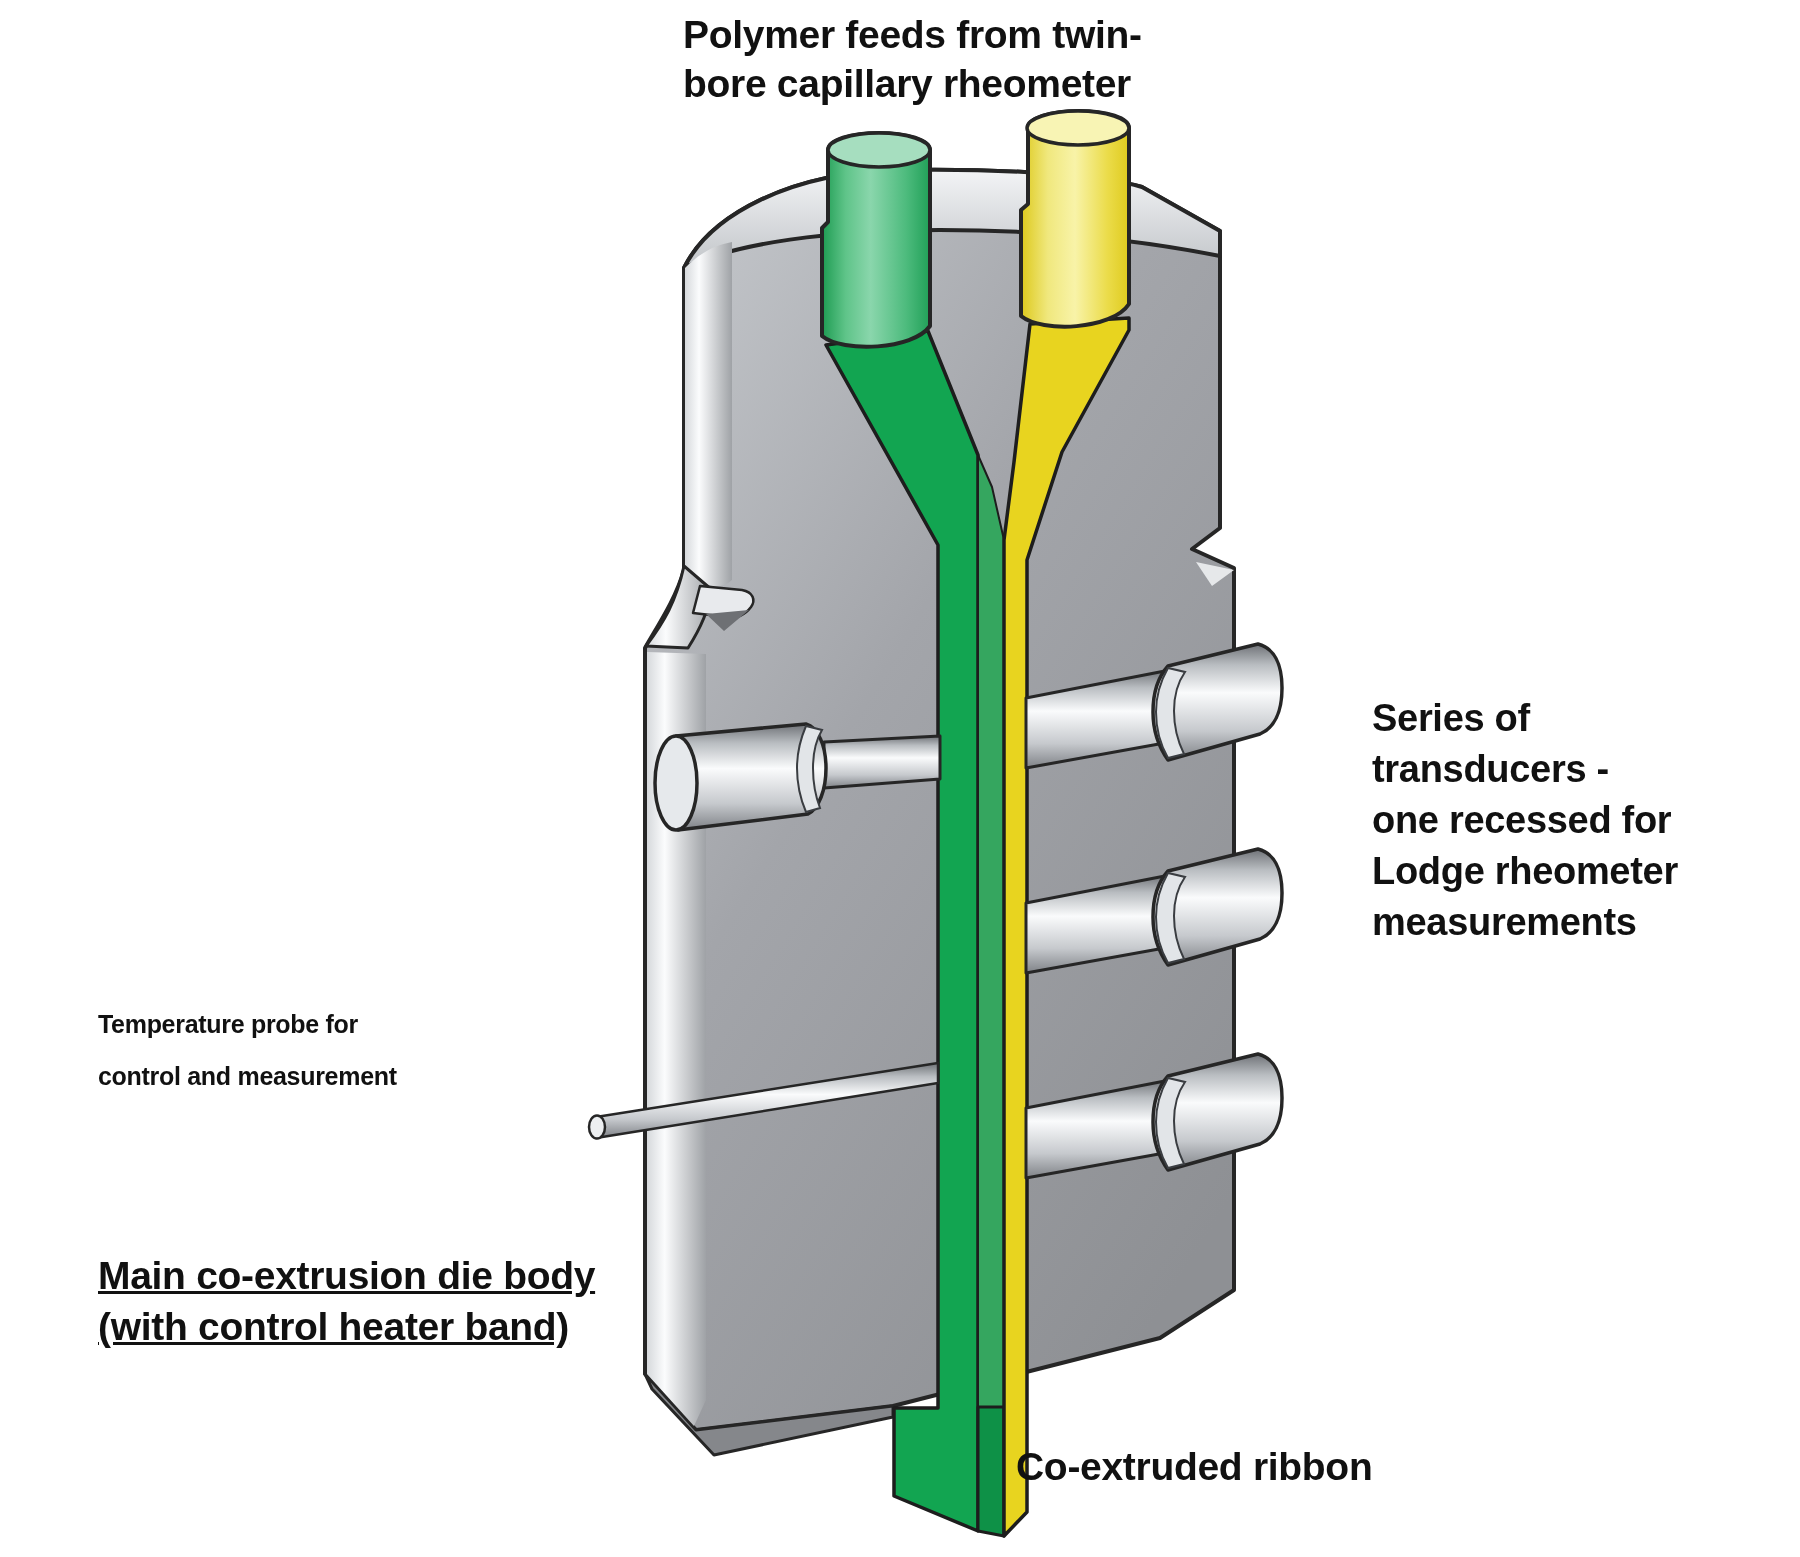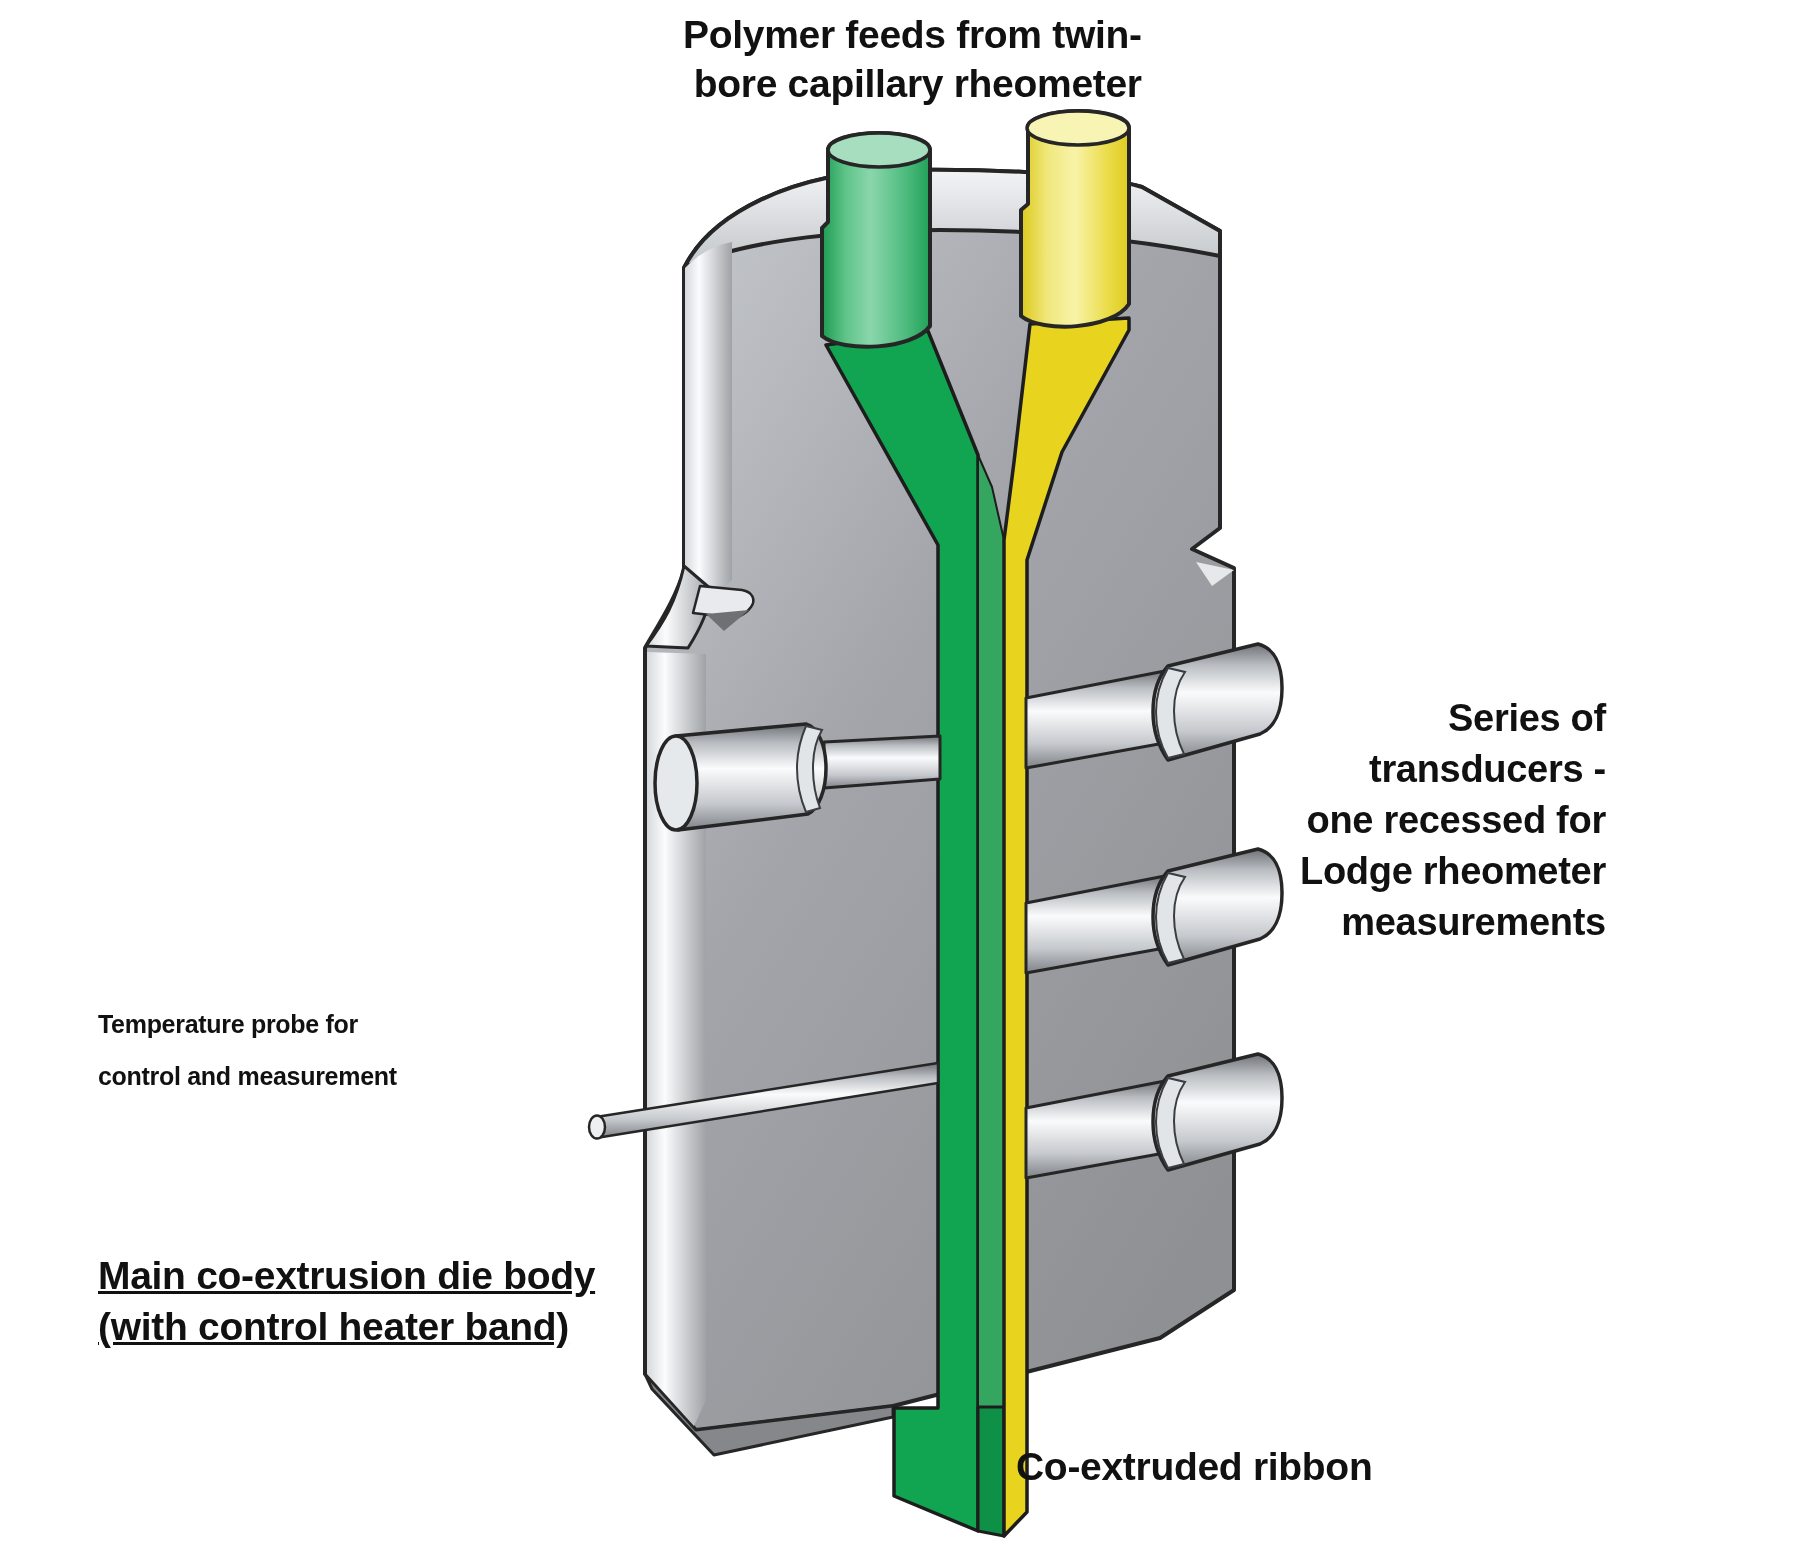--- a/index.html
+++ b/index.html
@@ -10,22 +10,22 @@
   #stage{
     position:relative; width:1800px; height:1557px; background:var(--background);
     font-family:"Liberation Sans", sans-serif; overflow:hidden;
   }
   #diagram-svg{position:absolute; left:0; top:0;}
   .lbl{
     position:absolute; color:var(--text); font-weight:bold; white-space:nowrap;
     letter-spacing:-0.3px;
   }
   .lbl div{white-space:nowrap;}
-  #title-label{left:683px; top:10px; font-size:39px; line-height:49px;text-align:right;}
-  #pressure-label{left:1300px; top:693px; font-size:38px; line-height:51px;text-align:right;}
+  #title-label{left:683px; top:10px; font-size:39px; line-height:49px;}
+  #pressure-label{left:1372px; top:693px; font-size:38px; line-height:51px;}
   #temperature-label{left:98px; top:998px; font-size:25px; line-height:52px;}
   #diebody-label{left:98px; top:1250px; font-size:39px; line-height:51px;text-decoration:underline;}
   #ribbon-label{left:1016px; top:1442px; font-size:39px; line-height:49px;}
 </style>
 </head>
 <body>
 
 <div id="stage">
 
   <svg id="diagram-svg" width="1800" height="1557" viewBox="0 0 1800 1557">

